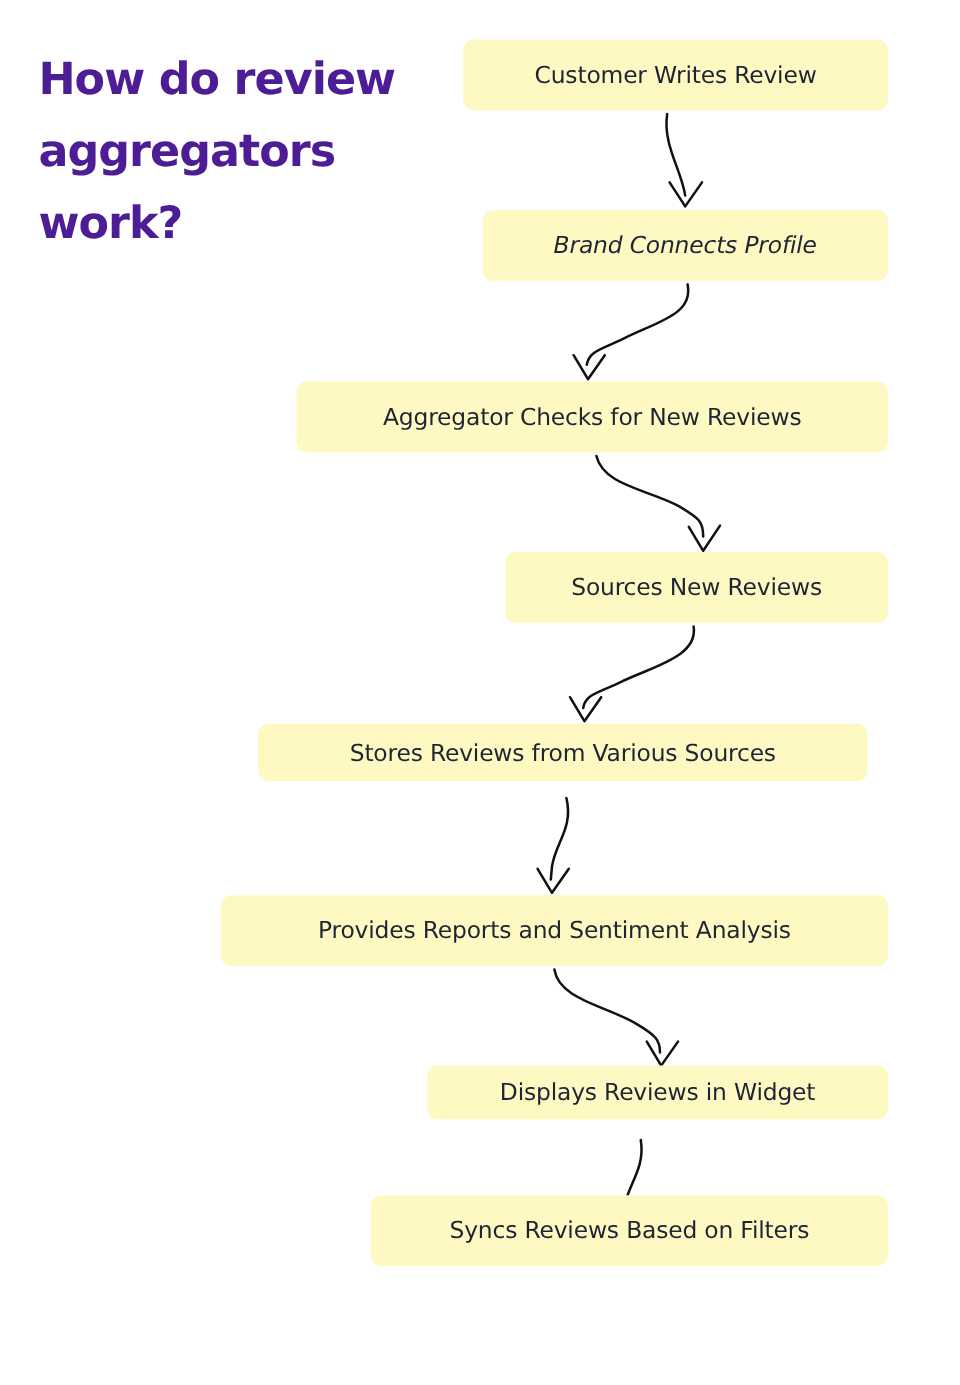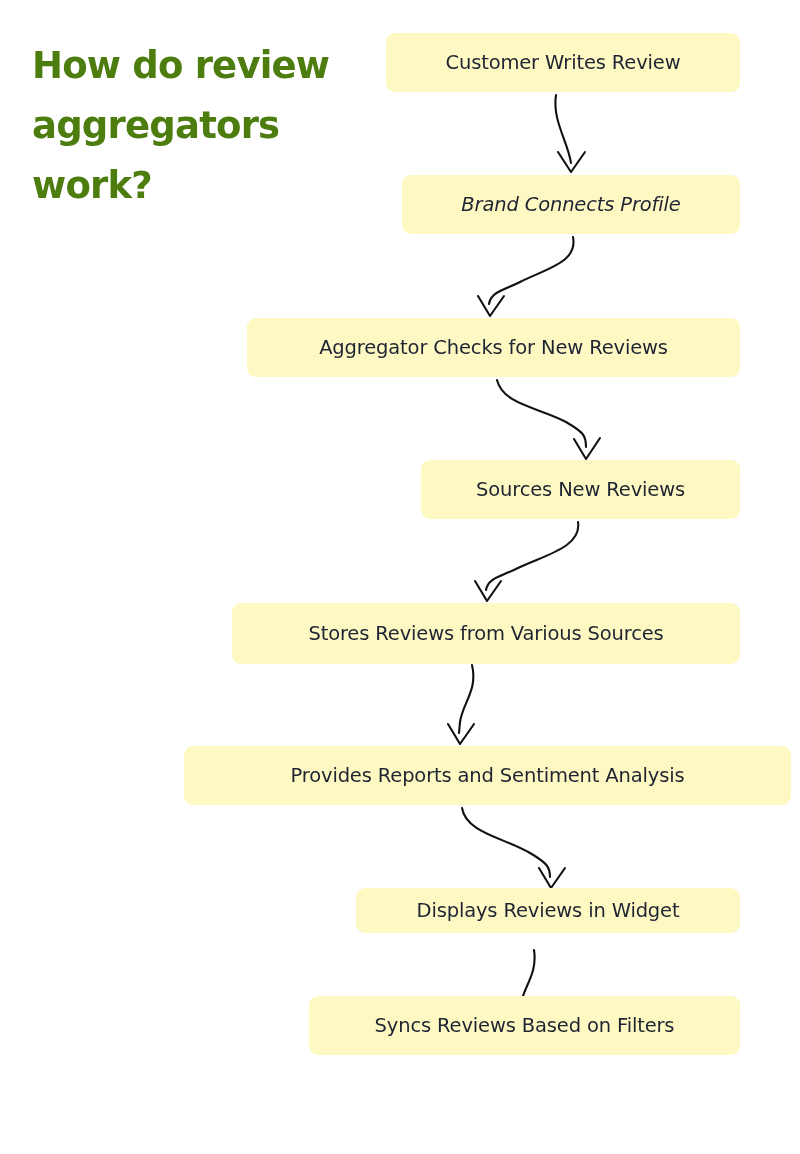--- a/index.html
+++ b/index.html
@@ -25,21 +25,21 @@
   #title {
     position: absolute;
     left: 32px;
     top: 36px;
     width: 330px;
     font-family: "DejaVu Sans", sans-serif;
     font-weight: 700;
     font-size: 37px;
     line-height: 1.62;
     letter-spacing: -0.8px;
-    color: #4d7c0f;
+    color: #4c1d95;
     white-space: pre-line;
     -webkit-font-smoothing: antialiased;
   }
 
   .node {
     position: absolute;
     box-sizing: border-box;
     background: #fef9c3;
     border-radius: 9px;
     display: flex;
@@ -101,21 +101,21 @@
   </svg>
 
   <div class="node" style="left:386px; top:33px; width:354px; height:59px;">Customer Writes Review</div>
 
   <div class="node" style="left:402px; top:175px; width:338px; height:59px;font-style:italic;">Brand Connects Profile</div>
 
   <div class="node" style="left:247px; top:318px; width:493px; height:59px;text-align:center;">Aggregator Checks for New Reviews</div>
 
   <div class="node" style="left:421px; top:460px; width:319px; height:59px;">Sources New Reviews</div>
 
-  <div class="node" style="left:232px; top:603px; width:508px; height:61px;">Stores Reviews from Various Sources</div>
+  <div class="node" style="left:215px; top:603px; width:508px; height:48px;">Stores Reviews from Various Sources</div>
 
-  <div class="node" style="left:184px; top:746px; width:607px; height:59px;">Provides Reports and Sentiment Analysis</div>
+  <div class="node" style="left:184px; top:746px; width:556px; height:59px;">Provides Reports and Sentiment Analysis</div>
 
   <div class="node" style="left:356px; top:888px; width:384px; height:45px;">Displays Reviews in Widget</div>
 
   <div class="node" style="left:309px; top:996px; width:431px; height:59px;">Syncs Reviews Based on Filters</div>
 
 </div>
 
 </body></html>

